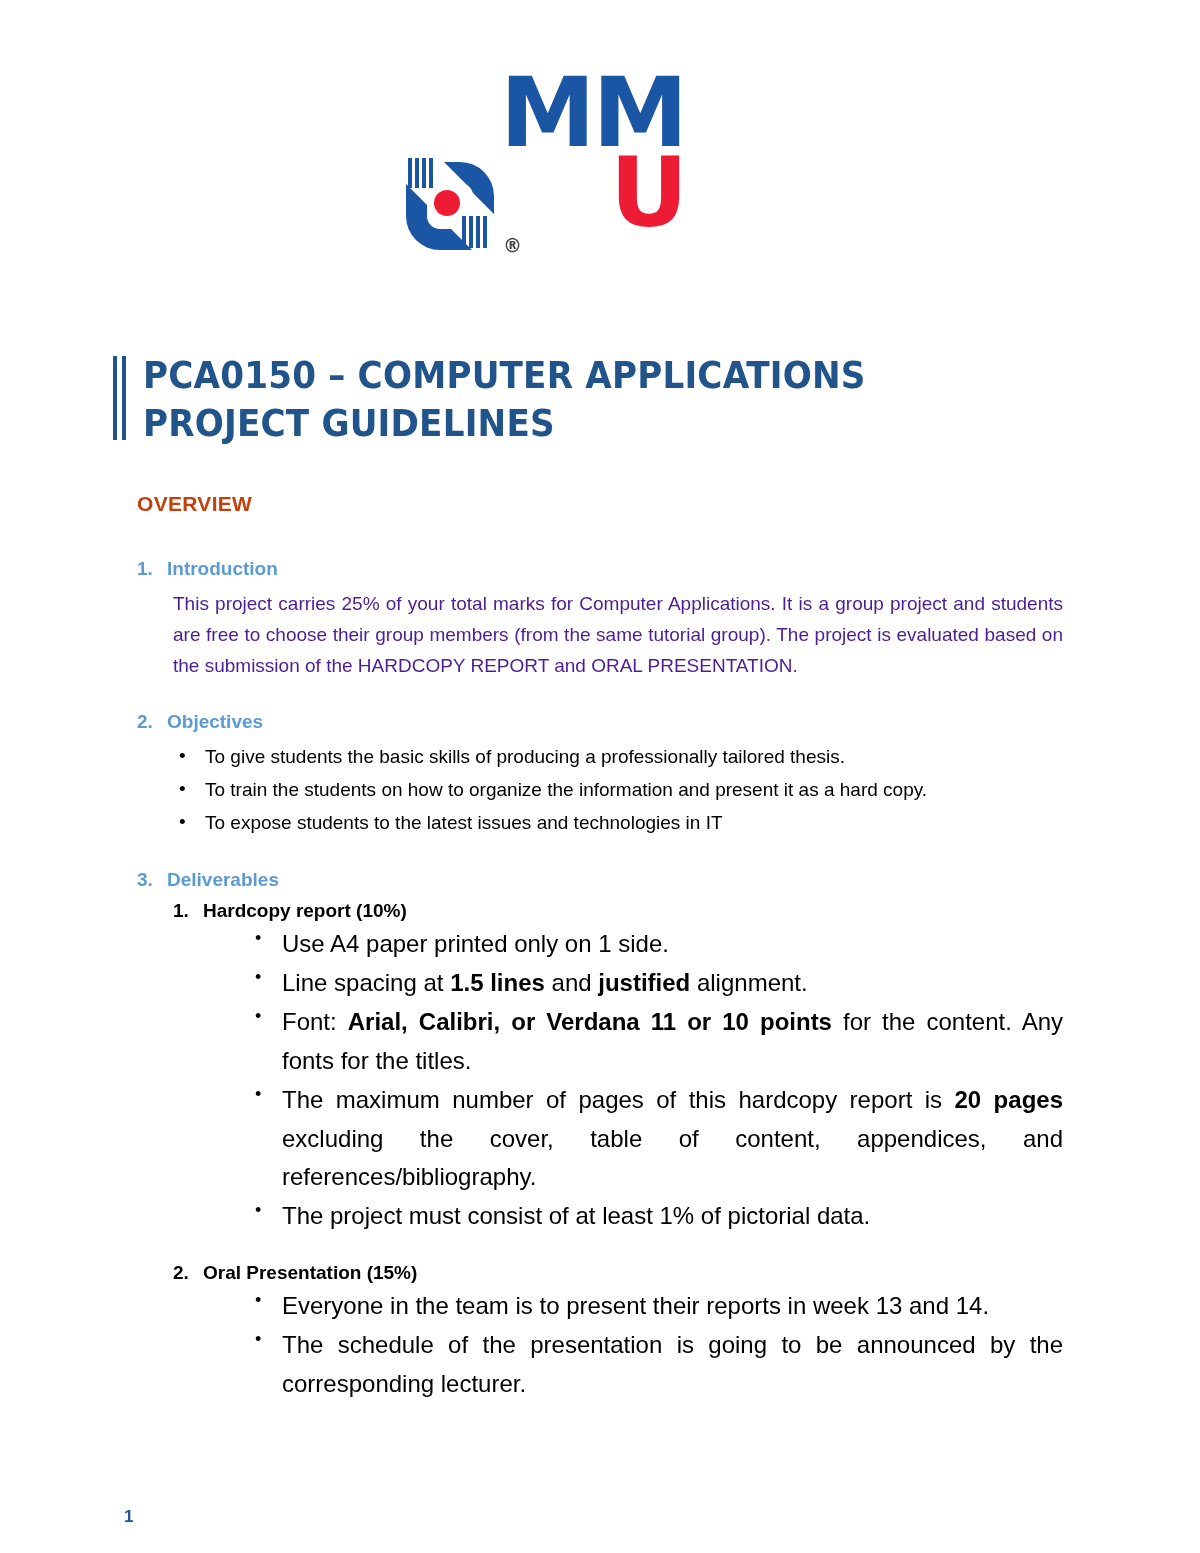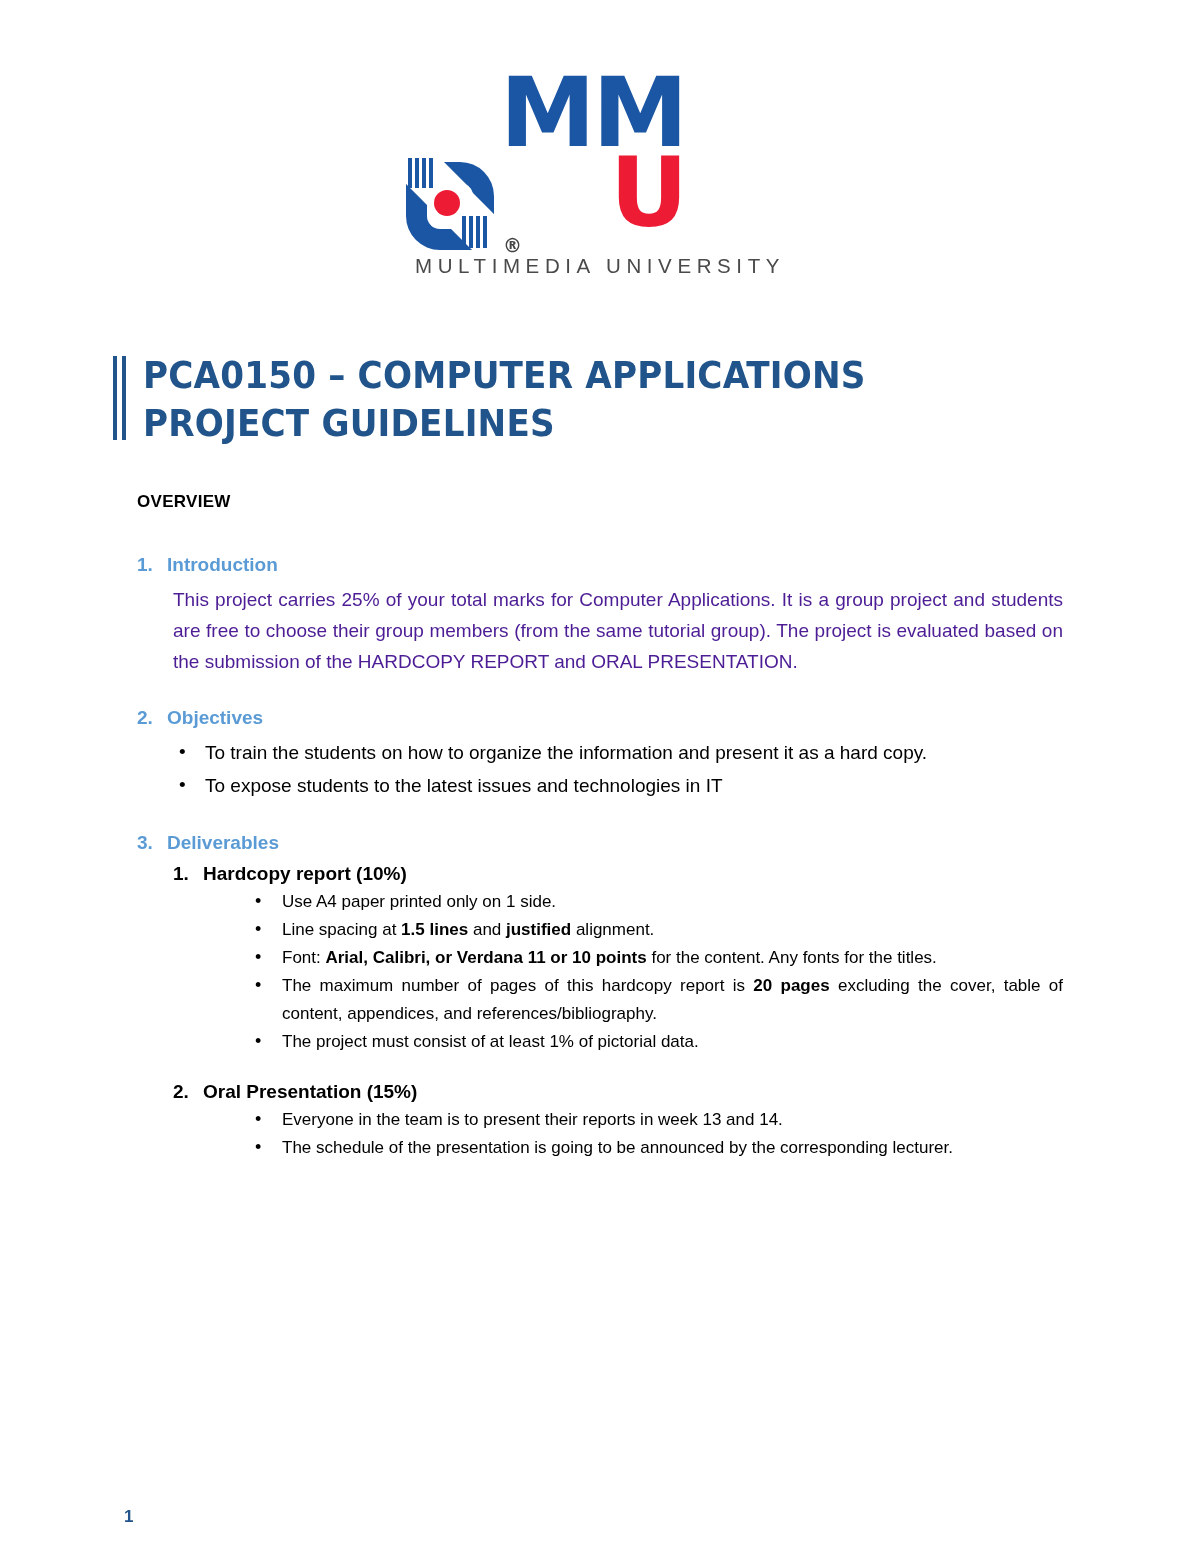--- a/index.html
+++ b/index.html
@@ -151,22 +151,22 @@
   .content {
     position: absolute;
     left: 137px;
     top: 492px;
     width: 926px;
   }
 
   .h-overview {
     font-family: "Liberation Sans", sans-serif;
     font-weight: bold;
-    font-size: 17px;
-    color: #000000;
+    font-size: 21px;
+    color: #c2410c;
     letter-spacing: 0.3px;
     margin: 0 0 42px 0;
   }
 
   
   .sec {
     margin: 0 0 0 0;
   }
   .sec + .sec { margin-top: 30px; }
 
@@ -229,21 +229,21 @@
   .subnum-head .num { width: 30px; flex: 0 0 30px; }
 
   ul.lvl2 {
     list-style: none;
     margin: 0;
     padding: 0 0 0 76px;
   }
   ul.lvl2 > li {
     position: relative;
     padding-left: 33px;
-    font-size: 17px;
+    font-size: 24px;
     line-height: 1.6;
     text-align: justify;
     margin-bottom: 1px;
   }
   ul.lvl2 > li::before {
     content: "\2022";
     position: absolute;
     left: 6px;
     top: -1px;
     font-size: 18px;
@@ -281,21 +281,20 @@
         <span class="comb d3"></span>
           <span class="comb d4"></span>
         <span class="red-dot"></span>
       </div>
       <div class="logo-letters">
         <span class="mm">MM</span>
         <span class="u">U</span>
         <span class="logo-reg">®</span>
       </div>
     </div>
-    <div class="logo-wordmark">MULTIMEDIA UNIVERSITY</div>
   </div>
 
   <div class="doc-title-wrap">
     <div class="title-bars">
       <span class="b1"></span>
         <span class="b2"></span>
     </div>
     <div class="doc-title">PCA0150 – COMPUTER APPLICATIONS
 PROJECT GUIDELINES</div>
   </div>
@@ -311,20 +310,21 @@
       </div>
       <p class="para">This project carries 25% of your total marks for Computer Applications. It is a group project and students are free to choose their group members (from the same tutorial group). The project is evaluated based on the submission of the HARDCOPY REPORT and ORAL PRESENTATION.</p>
     </div>
 
     <div class="sec">
       <div class="sec-head">
         <span class="num">2.</span>
         <span class="txt">Objectives</span>
       </div>
       <ul class="lvl1">
+        <li>To give students the basic skills of producing a professionally tailored thesis.</li>
         <li>To train the students on how to organize the information and present it as a hard copy.</li>
         <li>To expose students to the latest issues and technologies in IT</li>
       </ul>
     </div>
 
     <div class="sec">
       <div class="sec-head">
         <span class="num">3.</span>
         <span class="txt">Deliverables</span>
       </div>

